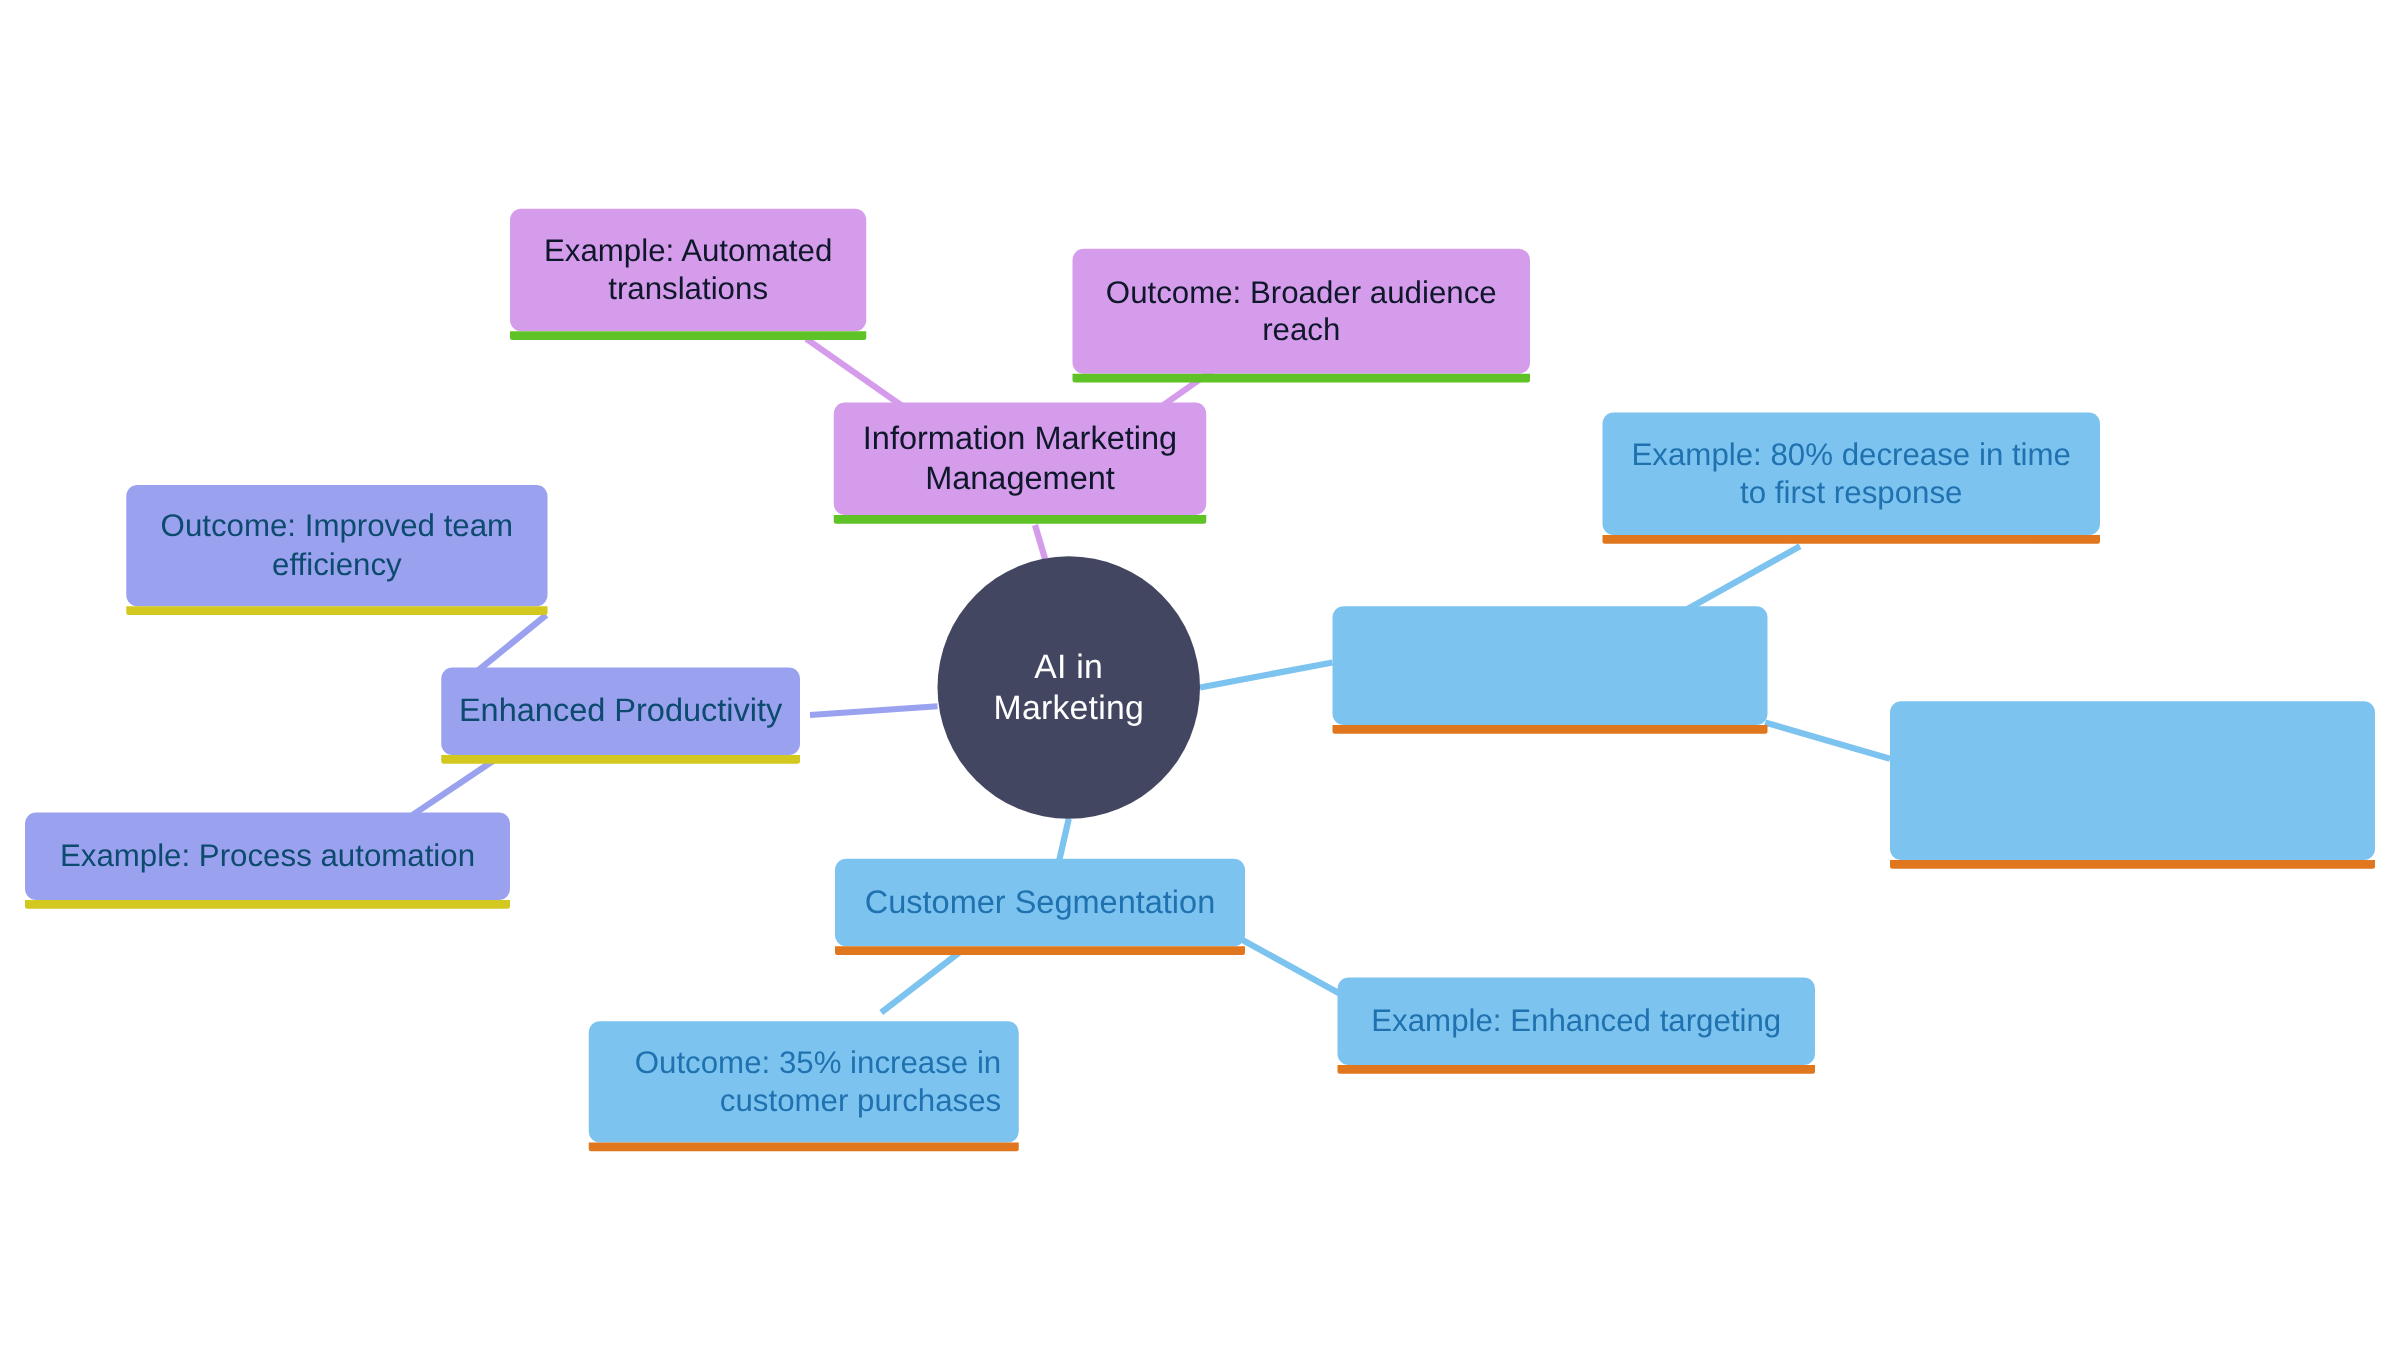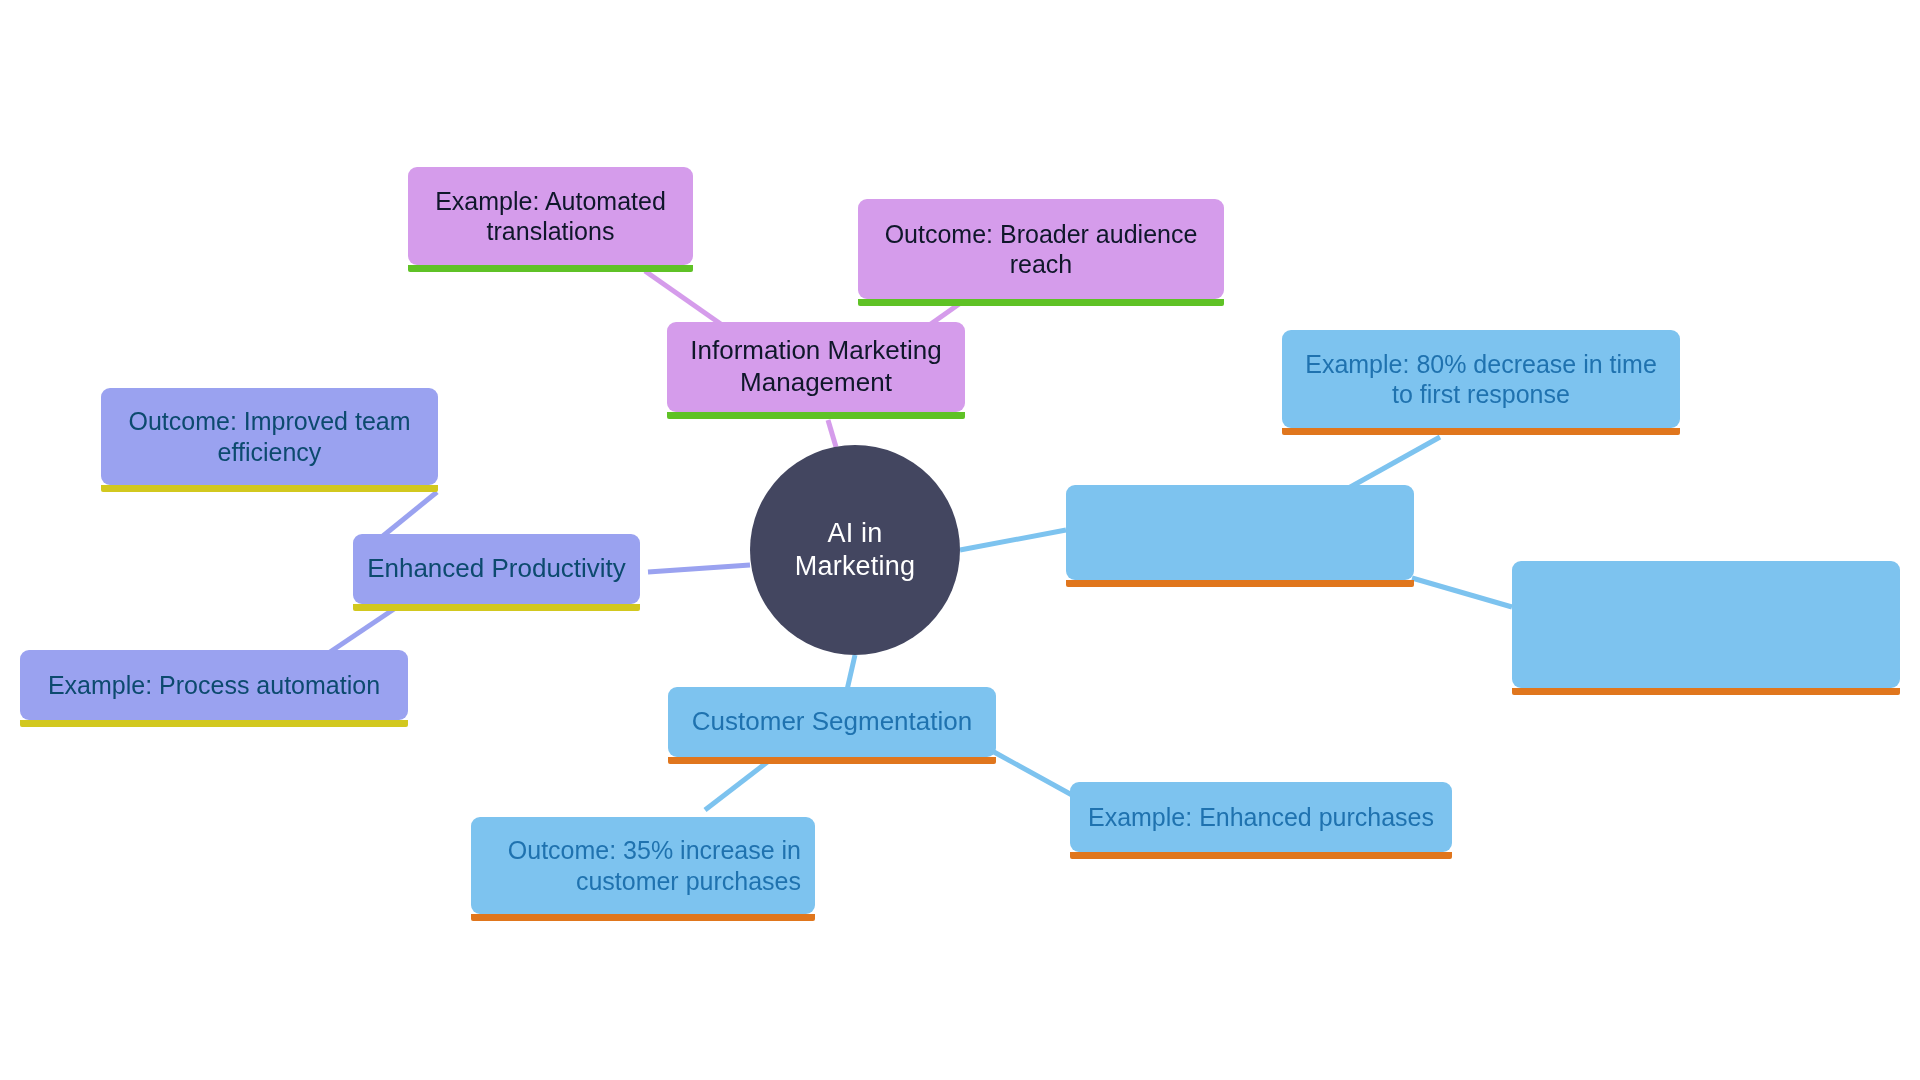--- a/index.html
+++ b/index.html
@@ -161,17 +161,17 @@
     <span class="accent"></span>
   </div>
 
   <div class="node fam-blue sz-leaf" style="left:471px; top:817px; width:344px; height:97px;text-align:right;">
     <span class="nlabel">Outcome: 35% increase in
 customer purchases</span>
     <span class="accent"></span>
   </div>
 
   <div class="node fam-blue sz-leaf" style="left:1070px; top:782px; width:382px; height:70px;">
-    <span class="nlabel">Example: Enhanced purchases</span>
+    <span class="nlabel">Example: Enhanced targeting</span>
     <span class="accent"></span>
   </div>
 
 </div>
 
 </body></html>

